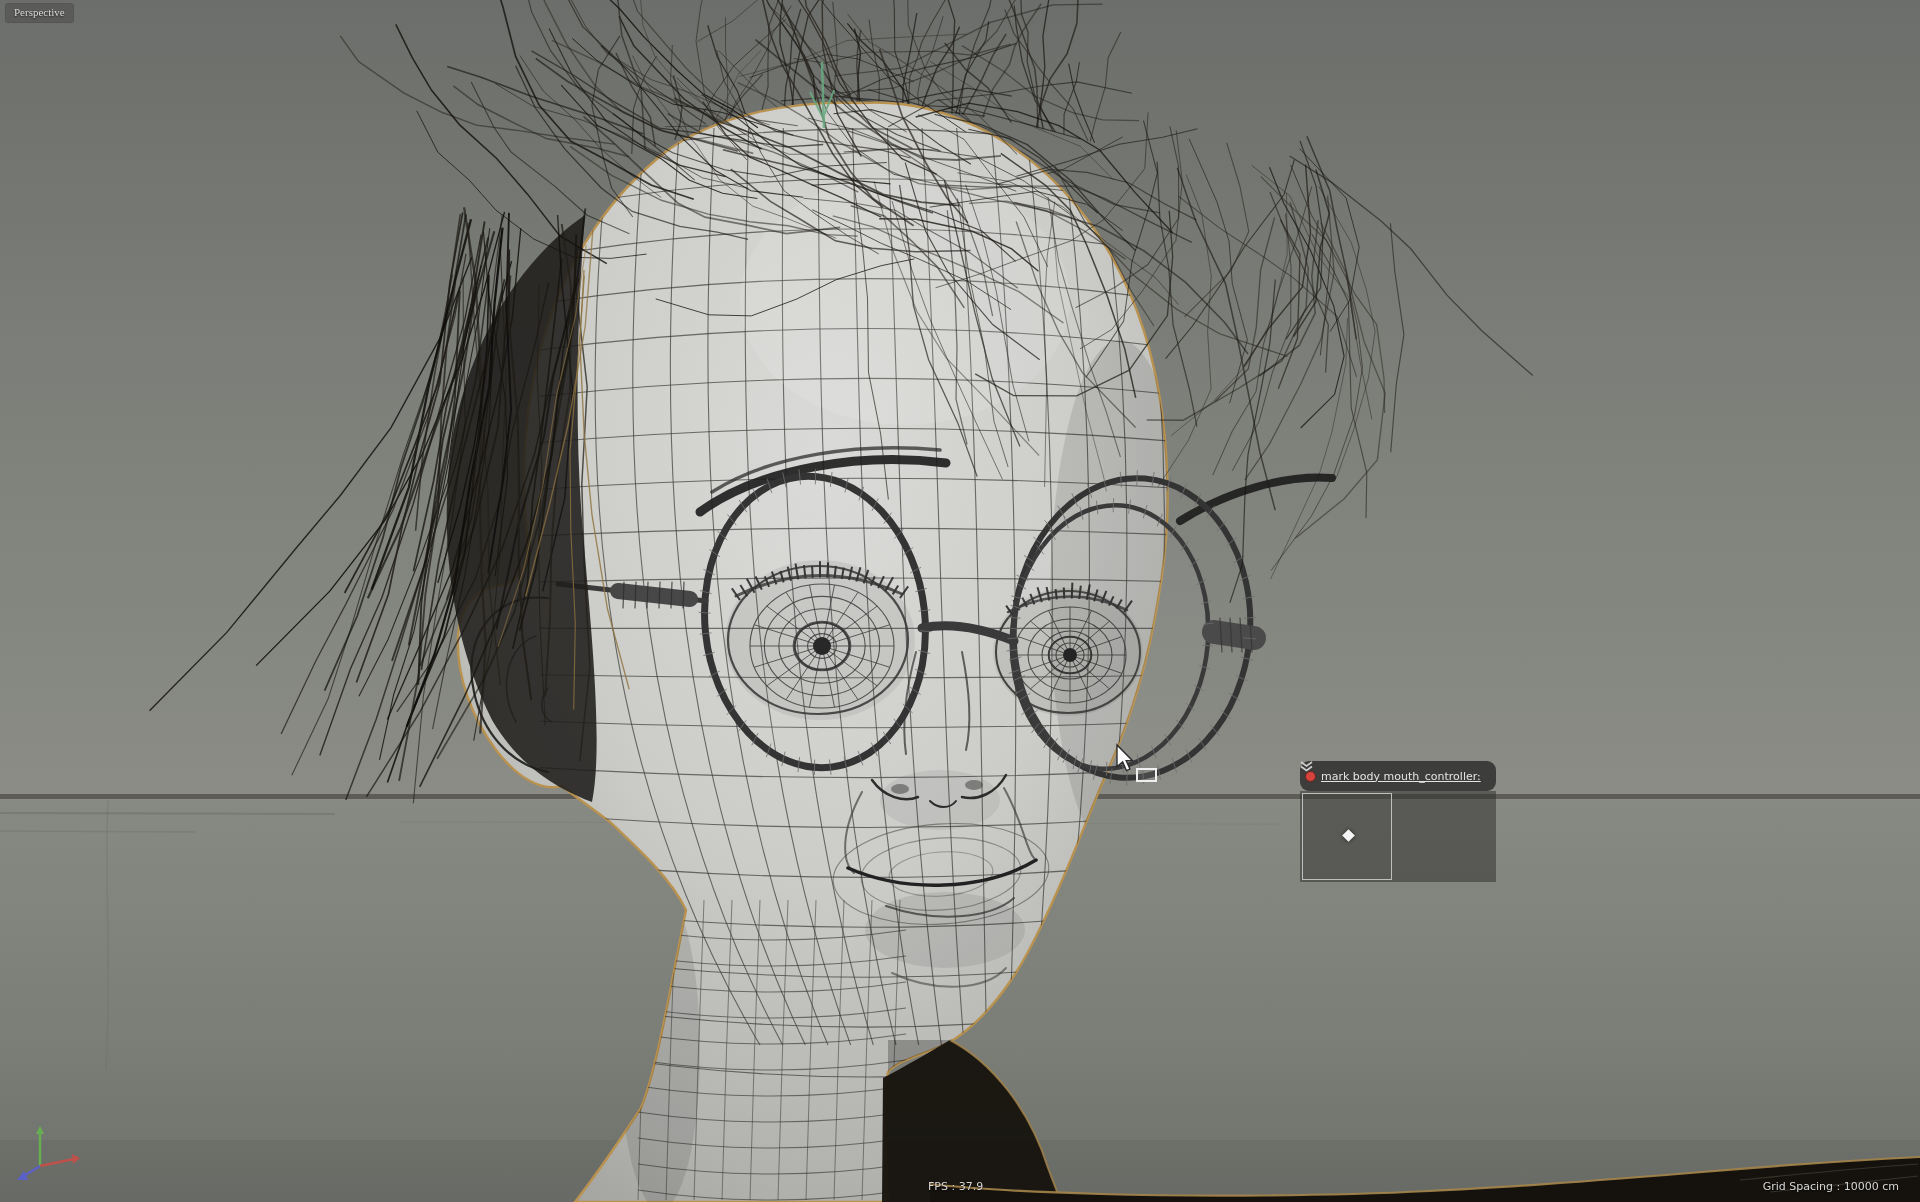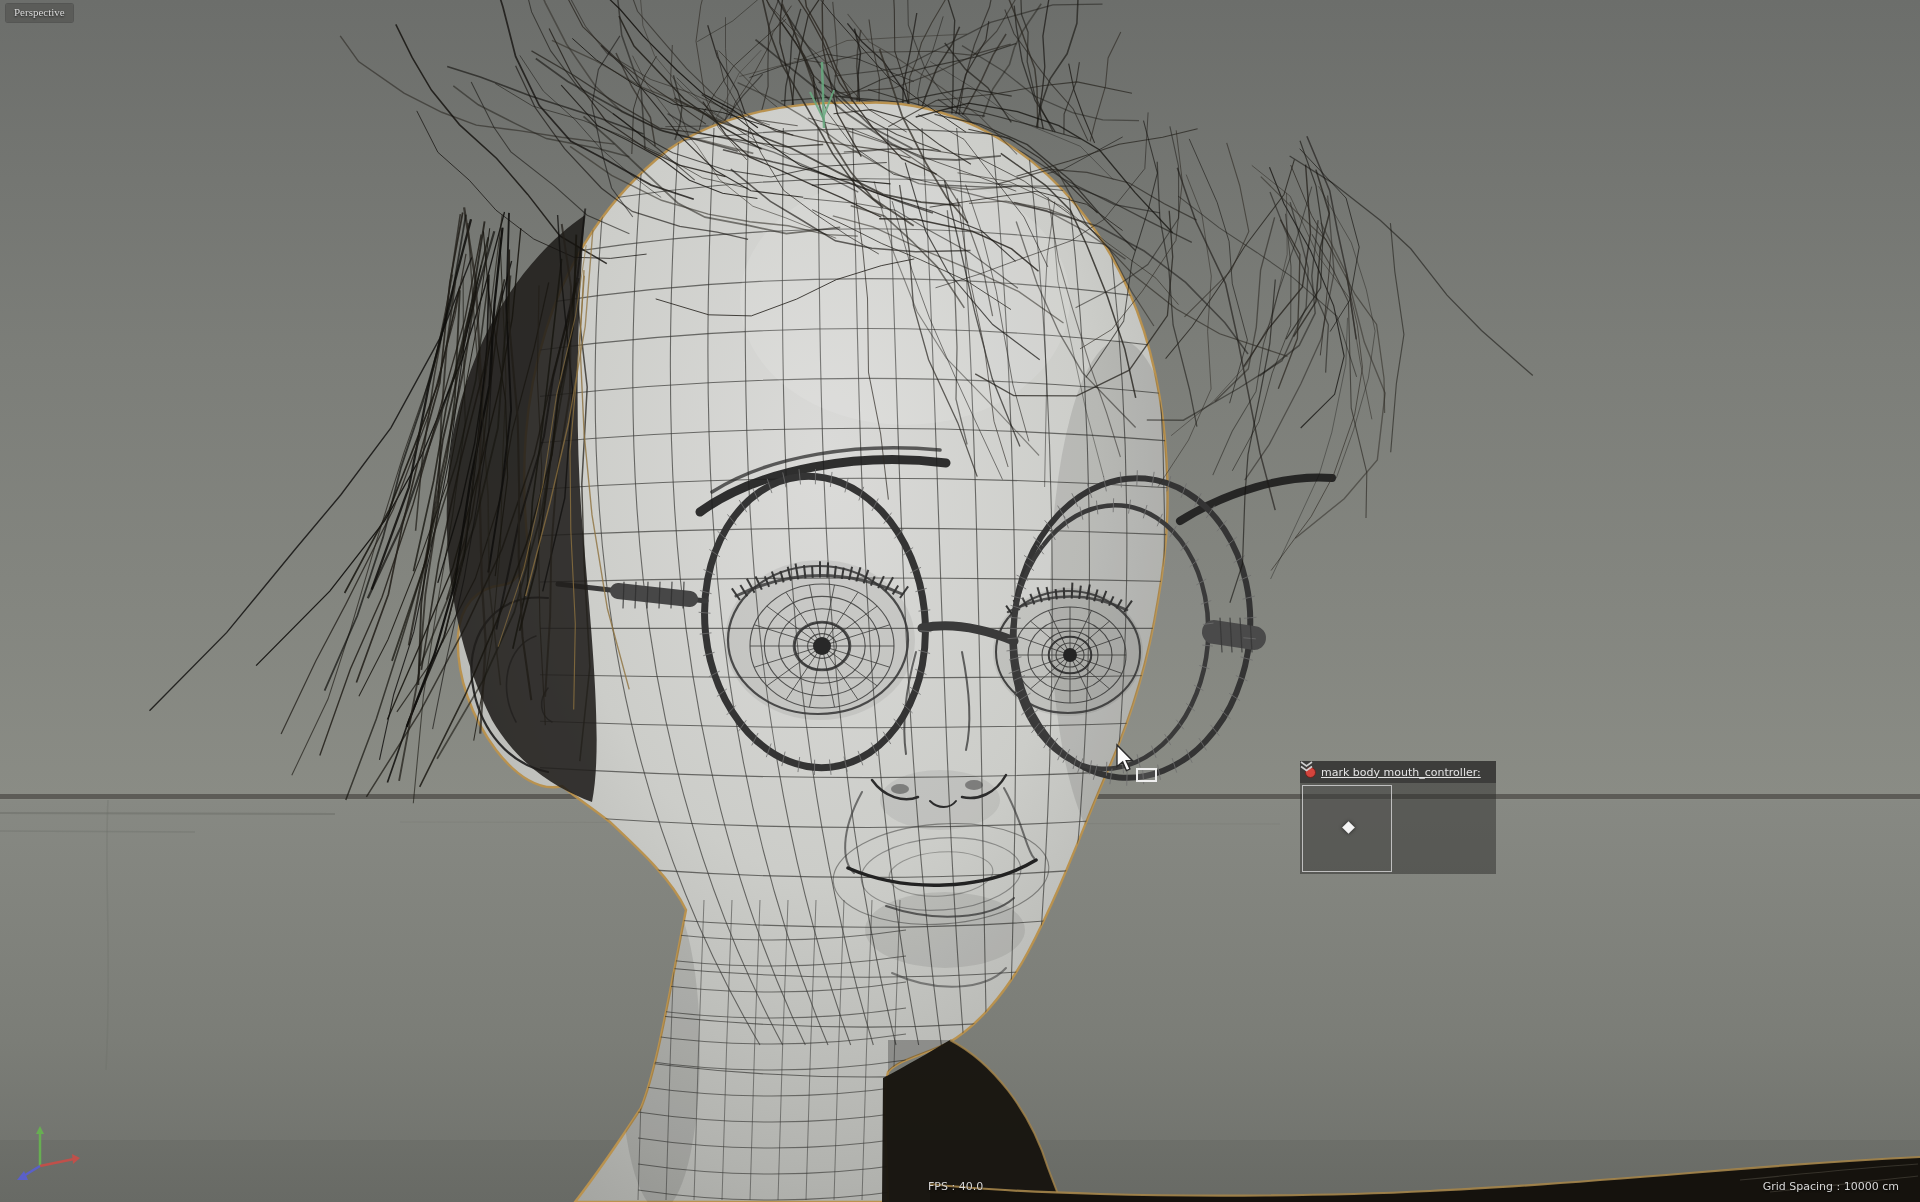--- a/index.html
+++ b/index.html
@@ -6,22 +6,22 @@
   .stage{position:relative;width:1920px;height:1202px;overflow:hidden;
          font-family:"DejaVu Sans","Liberation Sans",sans-serif;background:#7b7d78;}
   .stage svg{position:absolute;left:0;top:0;}
   .hud{position:absolute;color:#d6d6d6;font-size:11px;line-height:1;
        text-shadow:0 1px 2px rgba(0,0,0,.7);white-space:nowrap;}
   .badge{left:6px;top:4px;background:rgba(90,90,88,.92);color:#d8d8d8;
          padding:3px 8px 4px;border-radius:2px;box-shadow:0 0 0 1px rgba(40,40,40,.35);font-family:Liberation Serif, serif;}
   .fps{left:928px;top:1181px;}
   .grid{right:21px;top:1181px;}
   .ctl-panel{position:absolute;left:1300px;top:761px;width:196px;}
-  .ctl-head{height:22px;background:rgba(56,56,54,.94);display:flex;align-items:center;
-            gap:5px;padding:0 5px;box-sizing:border-box;}
+  .ctl-head{height:30px;background:rgba(56,56,54,.94);display:flex;align-items:center;
+            gap:5px;padding:0 5px;box-sizing:border-box;border-radius:9px;}
   .ctl-dot{width:9px;height:9px;border-radius:50%;background:#d4443c;
            border:1px solid #6e221e;flex:0 0 auto;}
   .ctl-title{font-size:11px;color:#e4e4e4;text-decoration:underline;white-space:nowrap;
              overflow:hidden;flex:1 1 auto;}
   .ctl-chevron{flex:0 0 auto;display:block;}
   .ctl-body{height:91px;background:rgba(44,44,42,.5);position:relative;}
   .ctl-square{position:absolute;left:2px;top:2px;width:88px;height:85px;
               border:1px solid #bfbfbf;background:rgba(96,96,94,.18);}
   .ctl-diamond{position:absolute;left:41px;top:37px;width:9px;height:9px;background:#f4f4f4;
                transform:rotate(45deg);box-shadow:0 0 4px rgba(0,0,0,.65);}
@@ -686,21 +686,21 @@
     <path d="M 24 1171 L 17 1180 L 28 1180 Z" fill="#5a60c8" stroke="none"></path>
   </g>
 
   <g>
     <path transform="translate(1117,745) scale(1.35)" d="M 0 0 L 0 16 L 4.2 12.5 L 7 19 L 9.6 17.8 L 6.8 11.6 L 11.5 11.6 Z" fill="#fbfbfb" stroke="#2a2a2a" stroke-width="1"></path>
     <rect x="1137" y="769" width="19" height="12" fill="rgba(130,130,130,0.25)" stroke="#efefef" stroke-width="2"></rect>
   </g>
 </svg>
 
 <div class="hud badge">Perspective</div>
-<div class="hud fps">FPS : 40.0</div>
+<div class="hud fps">FPS : 37.9</div>
 <div class="hud grid">Grid Spacing : 10000 cm</div>
 
 <div class="ctl-panel">
   <div class="ctl-head">
     <span class="ctl-dot" style="background: rgb(212, 68, 60);"></span>
     <span class="ctl-title">mark body mouth_controller:</span>
     <svg class="ctl-chevron" width="13" height="11" viewBox="0 0 13 11">
       <path d="M1 1 L6.5 5 L12 1" fill="none" stroke="#cfcfcf" stroke-width="1.6"></path>
       <path d="M1 5.5 L6.5 9.5 L12 5.5" fill="none" stroke="#cfcfcf" stroke-width="1.6"></path>
     </svg>

